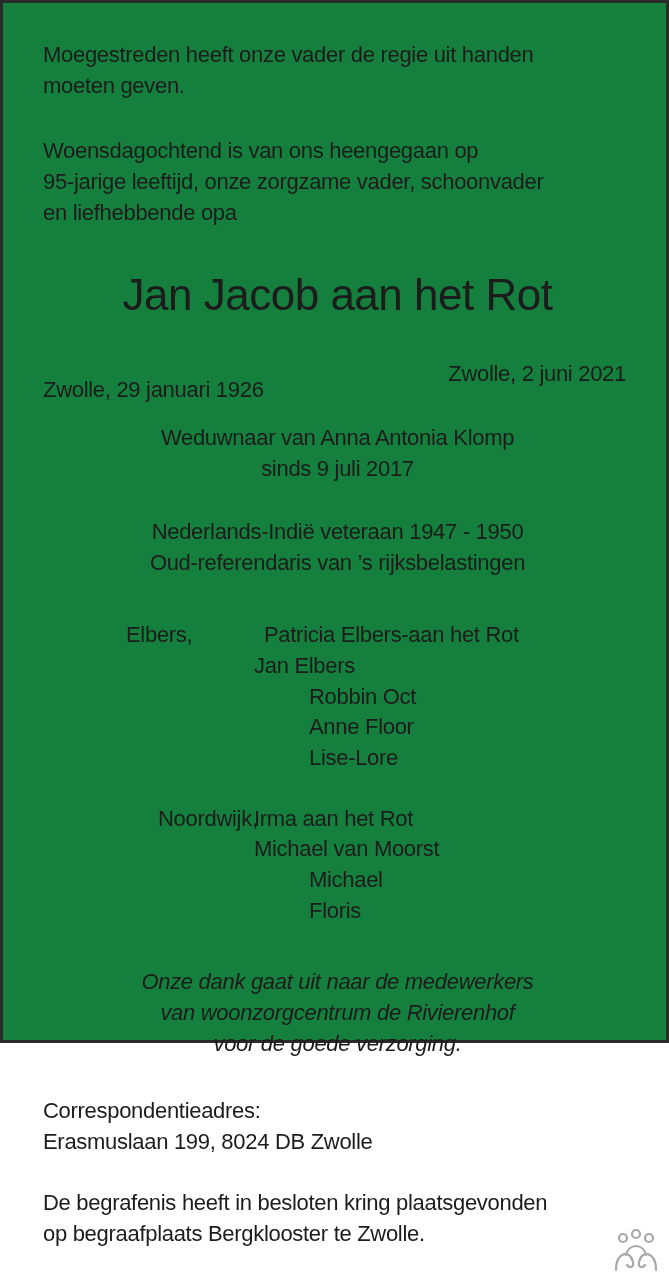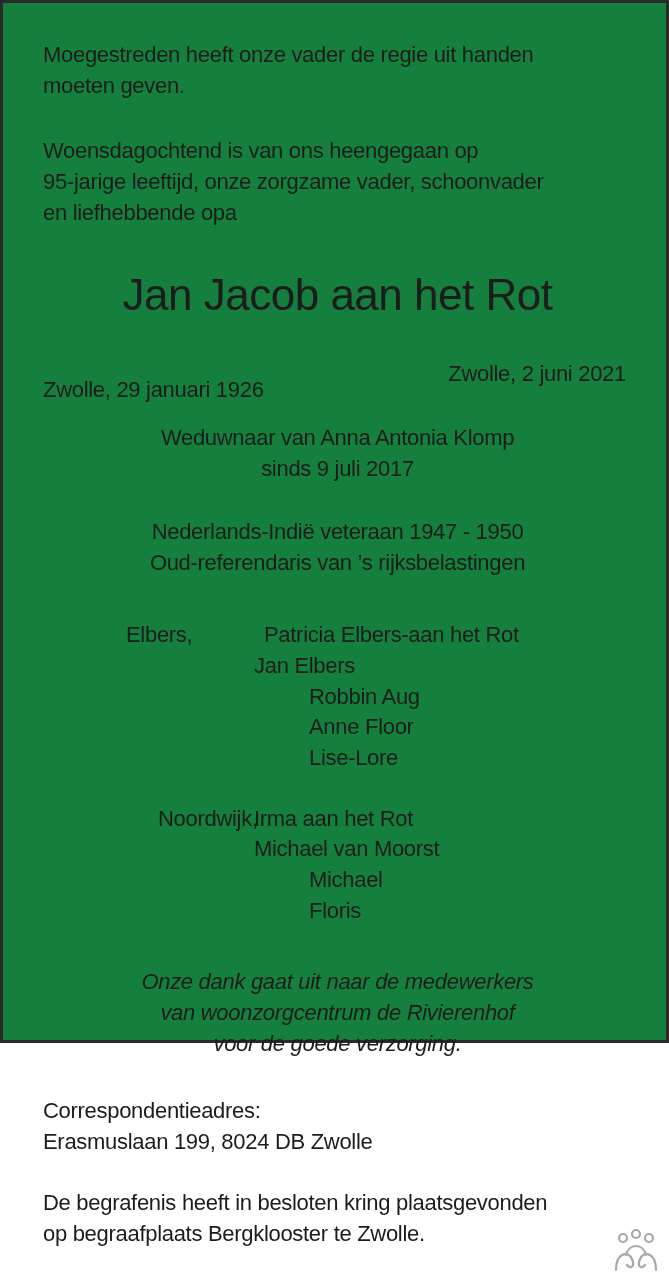--- a/index.html
+++ b/index.html
@@ -37,21 +37,21 @@
 
   <div class="t center" style="top:420px;">Weduwnaar van Anna Antonia Klomp</div>
   <div class="t center" style="top:451px;">sinds 9 juli 2017</div>
 
   <div class="t center" style="top:514px;">Nederlands-Indië veteraan 1947 - 1950</div>
   <div class="t center" style="top:545px;">Oud-referendaris van ’s rijksbelastingen</div>
 
   <div class="t" style="left:123px; top:617px;">Elbers,</div>
   <div class="t" style="left:251px; top:617px;margin-left:10px;">Patricia Elbers-aan het Rot</div>
   <div class="t" style="left:251px; top:648px;">Jan Elbers</div>
-  <div class="t" style="left:306px; top:679px;">Robbin Aug</div>
+  <div class="t" style="left:306px; top:679px;">Robbin Oct</div>
   <div class="t" style="left:306px; top:709px;">Anne Floor</div>
   <div class="t" style="left:306px; top:740px;">Lise-Lore</div>
 
   <div class="t" style="left:123px; top:801px;margin-left:32px;">Noordwijk,</div>
   <div class="t" style="left:251px; top:831px;">Michael van Moorst</div>
   <div class="t" style="left:251px; top:801px;">Irma aan het Rot</div>
   <div class="t" style="left:306px; top:862px;">Michael</div>
   <div class="t" style="left:306px; top:893px;">Floris</div>
 
   <div class="t center ital" style="top:964px;">Onze dank gaat uit naar de medewerkers</div>

